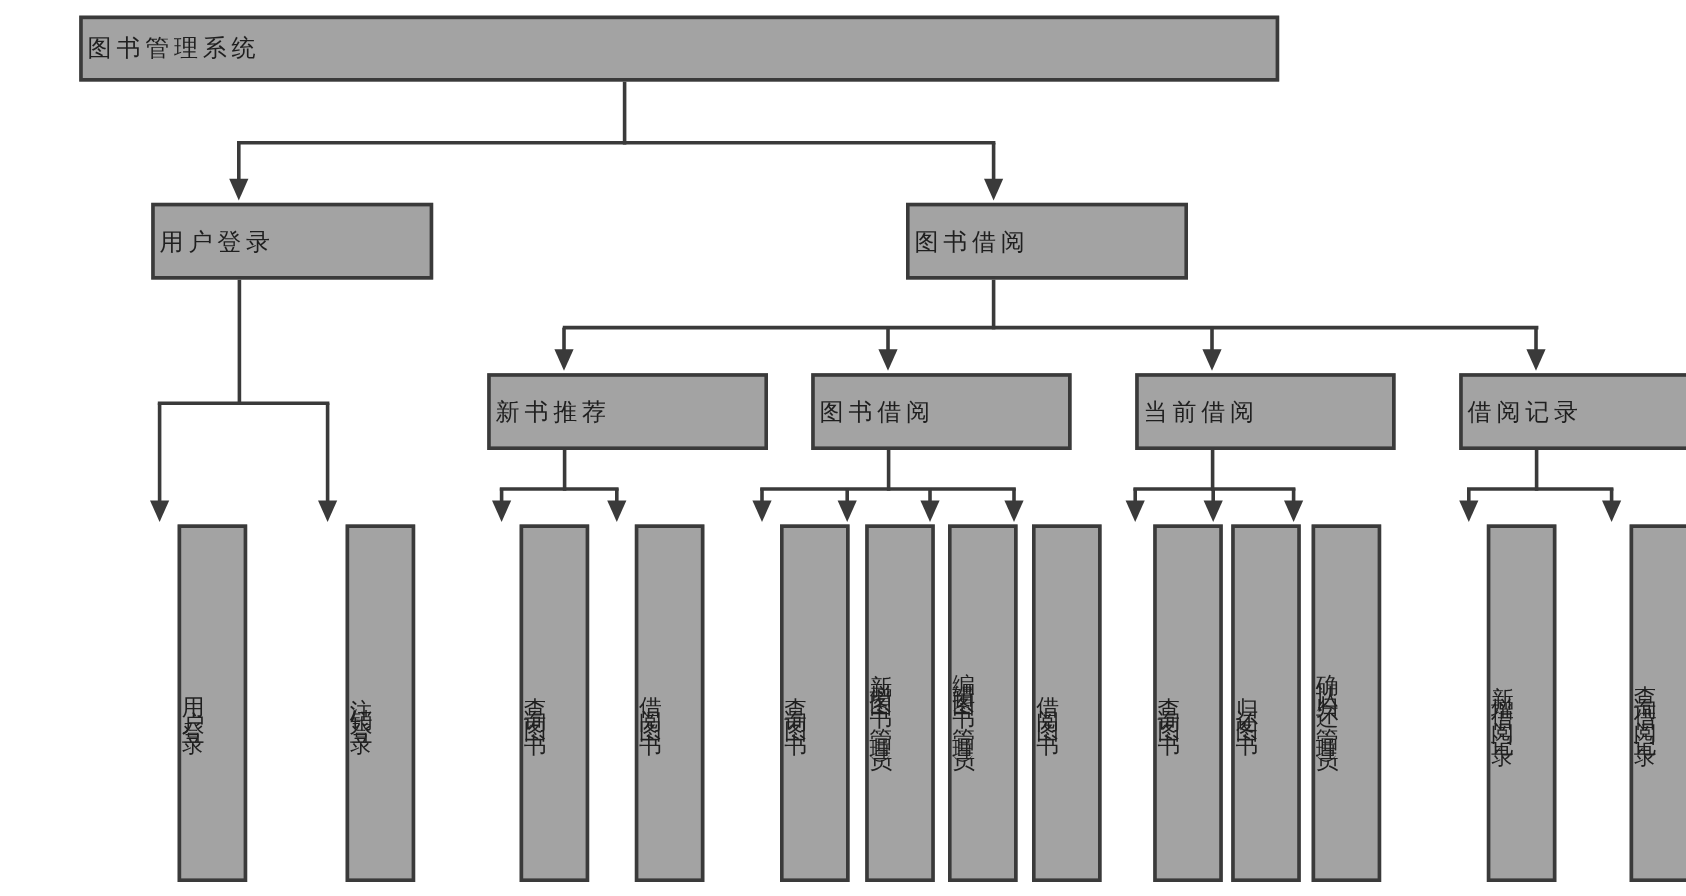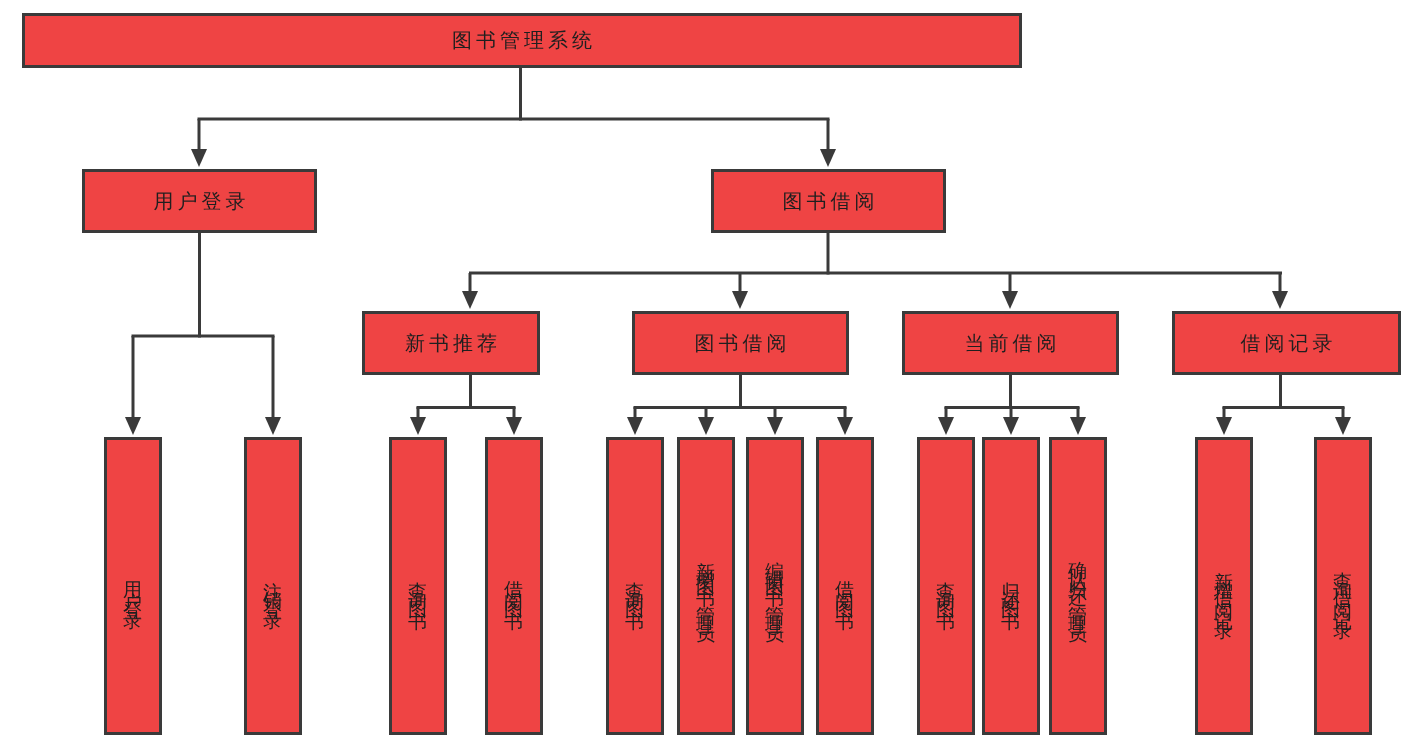--- a/index.html
+++ b/index.html
@@ -13,27 +13,28 @@
     position: relative;
     width: 1405px; height: 747px;
     background: #ffffff;
   }
   #connectors {
     position: absolute; left: 0; top: 0;
     width: 1405px; height: 747px;
   }
   .box {
     position: absolute;
-    background: #ef4444;
+    background: #a3a3a3;
     border: 3px solid #3a3a3a;
     display: flex;
     align-items: center;
-    justify-content: center;
+    justify-content: flex-start;
     color: #1f1f1f;
     overflow: hidden;
+    margin-left: 44px;
   }
   .hnode span {
     font-size: 20px;
     letter-spacing: 4px;
     text-indent: 4px;
     white-space: nowrap;
   }
   .leaf { width: 58px; height: 298px; top: 437px; }
   .leaf .vtext {
     writing-mode: vertical-rl;
@@ -129,21 +130,21 @@
     <span>图书管理系统</span>
   </div>
 
   <div class="box hnode" style="left:82px; top:169px; width:235px; height:64px;">
     <span>用户登录</span>
   </div>
   <div class="box hnode" style="left:711px; top:169px; width:235px; height:64px;">
     <span>图书借阅</span>
   </div>
 
-  <div class="box hnode" style="left:362px; top:311px; width:178px; height:64px;">
+  <div class="box hnode" style="left:362px; top:311px; width:234px; height:64px;">
     <span>新书推荐</span>
   </div>
   <div class="box hnode" style="left:902px; top:311px; width:217px; height:64px;">
     <span>当前借阅</span>
   </div>
   <div class="box hnode" style="left:632px; top:311px; width:217px; height:64px;">
     <span>图书借阅</span>
   </div>
   <div class="box hnode" style="left:1172px; top:311px; width:229px; height:64px;">
     <span>借阅记录</span>

